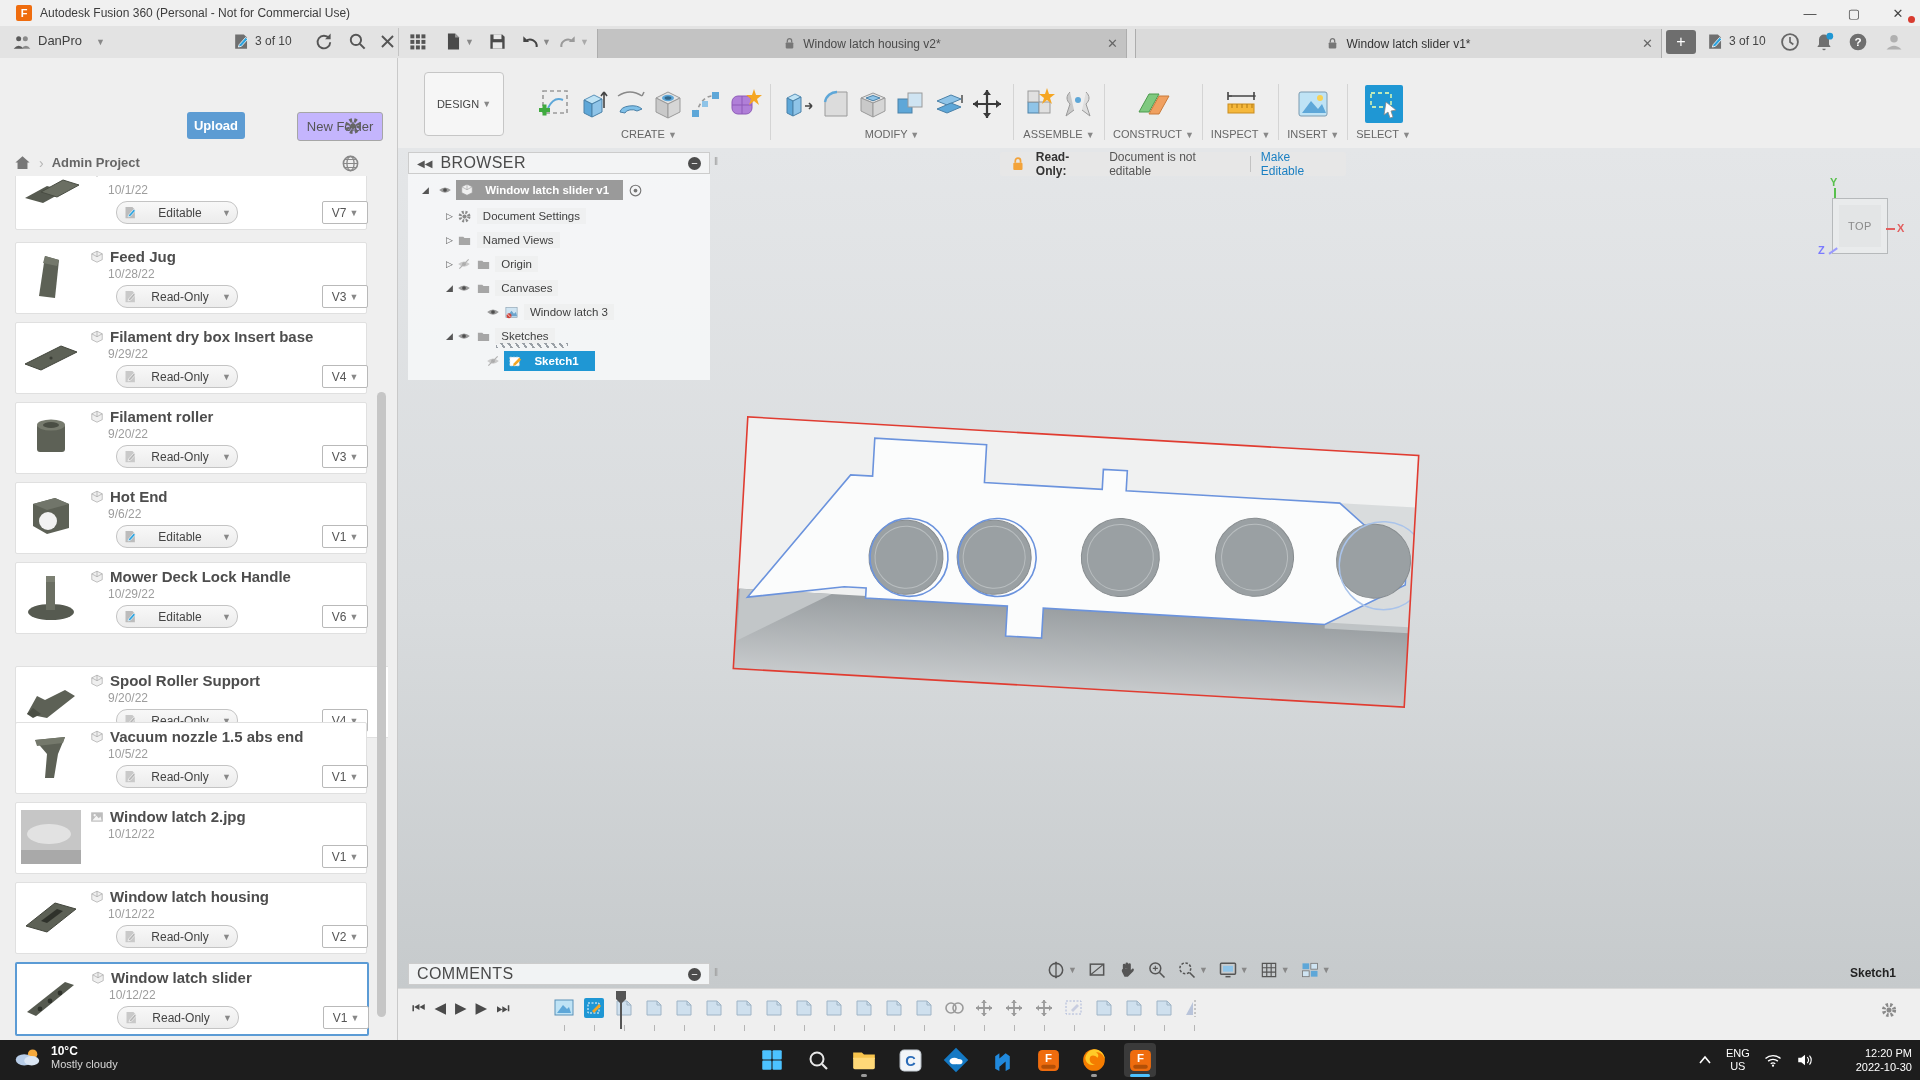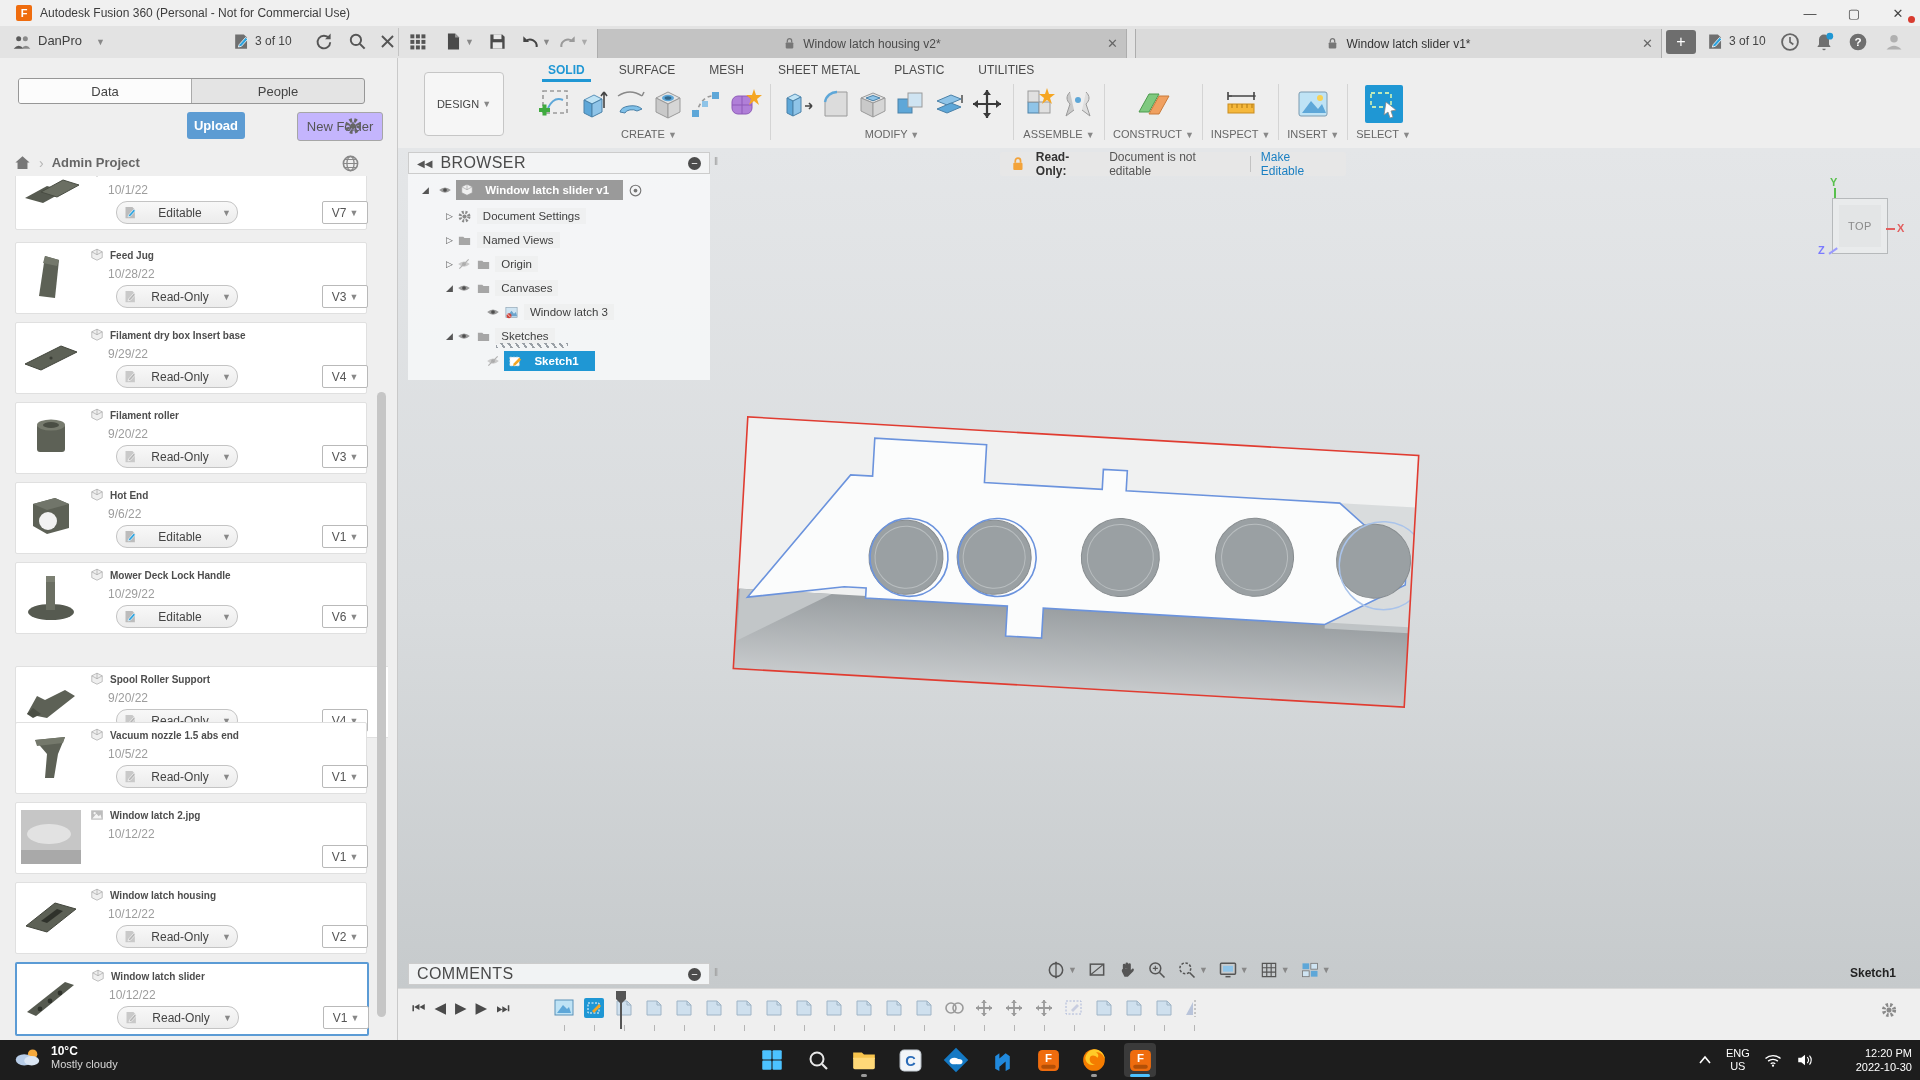--- a/index.html
+++ b/index.html
@@ -40,21 +40,21 @@
   #upload-btn{position:absolute;left:187px;top:54px;width:58px;height:27px;background:#5d9cd3;color:#fff;font-size:13px;font-weight:bold;border-radius:3px;display:flex;align-items:center;justify-content:center;}
   #newfolder-btn{position:absolute;left:253px;top:54px;width:84px;height:27px;background:#c4b5fd;border:1px solid #a6a6a6;border-radius:3px;color:#555;font-size:13px;display:flex;align-items:center;justify-content:center;margin-left:44px;}
   #breadcrumb{position:absolute;left:14px;top:96px;display:flex;align-items:center;gap:8px;}
   #breadcrumb .bc-name{font-size:13px;font-weight:bold;color:#666;}
   #breadcrumb .sep{color:#b5b5b5;font-size:14px;}
   #cards{position:absolute;left:12px;top:118px;width:376px;height:864px;overflow:hidden;}
   .card{position:absolute;left:3px;width:350px;height:70px;background:#ffffff;border:1px solid #e0e0e0;border-radius:2px;}
   .card.selected{border:2px solid #5b9bd5;}
   .card .thumb{position:absolute;left:5px;top:7px;width:62px;height:56px;overflow:hidden;}
   .card .nrow{position:absolute;left:74px;top:5px;display:flex;align-items:center;gap:6px;}
-  .card .cname{font-size:10px;font-weight:bold;color:#4d4d4d;white-space:nowrap;}
+  .card .cname{font-size:15px;font-weight:bold;color:#4d4d4d;white-space:nowrap;}
   .card .cdate{position:absolute;left:92px;top:24px;font-size:12px;color:#9d9d9d;}
   .status-pill{position:absolute;left:100px;top:42px;width:108px;height:21px;border:1px solid #c4c4c4;border-radius:11px;background:linear-gradient(#f8f8f8,#ececec);display:flex;align-items:center;padding:0 6px;}
   .status-pill .stext{font-size:12px;color:#444;flex:1;text-align:center;}
   .ver-chip{position:absolute;left:306px;top:42px;width:44px;height:21px;border:1px solid #b9b9b9;border-radius:2px;background:#fff;display:flex;align-items:center;justify-content:center;gap:3px;font-size:12px;color:#555;}
   .chev{color:#888;font-size:9px;}
   #dp-scroll{position:absolute;left:377px;top:334px;width:9px;height:625px;background:#c6c6c6;border-radius:5px;}
   #dp-border{position:absolute;left:397px;top:0;width:1px;height:982px;background:#c9c9c9;}
   
   #canvas{left:398px;top:148px;width:1522px;height:840px;background:linear-gradient(180deg,#e4e6e8 0%,#d8dbdd 55%,#c6cacc 100%);}
   
@@ -226,28 +226,20 @@
         <text x="12" y="17" font-size="14" font-weight="bold" fill="#fff" text-anchor="middle" font-family="Liberation Sans,sans-serif">?</text>
       </svg>
     <svg class="tb-ic ic" style="left:1884px" width="20" height="20" viewBox="0 0 24 24">
         <circle cx="12" cy="8" r="4.5" fill="#b0b0b0"></circle>
         <path d="M3 21q9-9 18 0z" fill="#b0b0b0"></path>
       </svg>
   </div>
 
   <div class="abs" id="ribbon">
     <div id="design-box"><span>DESIGN</span>&nbsp;<span class="chev">▼</span></div>
-    <div id="ribbon-tabs">
-        <div class="rtab active">SOLID</div>
-        <div class="rtab">SURFACE</div>
-        <div class="rtab">MESH</div>
-        <div class="rtab">SHEET METAL</div>
-        <div class="rtab">PLASTIC</div>
-        <div class="rtab">UTILITIES</div>
-      </div>
     <div id="ribbon-groups">
         <div class="rgroup">
           <div class="icons">
             <div>
               <svg class="ic" width="36" height="36" viewBox="0 0 36 36">
                 <rect x="7" y="5" width="24" height="22" fill="none" stroke="#9a9a9a" stroke-width="1.6" stroke-dasharray="4 3"></rect>
                 <path d="M12 22q6-12 15-8" fill="none" stroke="#5ea7d8" stroke-width="2"></path>
                 <rect x="3" y="22" width="11" height="4" fill="#3faa3f"></rect>
                 <rect x="6.5" y="18.5" width="4" height="11" fill="#3faa3f"></rect>
               </svg>
@@ -410,24 +402,20 @@
                 <polygon points="20,16 30,24 25,25 27,31 24,32 22,26 18,29" fill="#fff" stroke="#888" stroke-width="0.8"></polygon>
               </svg>
             </div>
           </div>
           <div class="glabel"><span>SELECT <span class="chev">▼</span></span></div>
         </div>
       </div>
   </div>
 
   <div class="abs" id="datapanel">
-    <div id="dp-tabs">
-      <div class="dp-tab active">Data</div>
-      <div class="dp-tab">People</div>
-    </div>
     <div id="upload-btn">Upload</div>
     <div id="newfolder-btn">New Folder</div>
     <svg class="abs ic" style="left:343px;top:58px" width="20" height="20" viewBox="0 0 24 24">
         <circle cx="12" cy="12" r="7" fill="none" stroke="#666" stroke-width="5" stroke-dasharray="3 2.6"></circle>
         <circle cx="12" cy="12" r="3.4" fill="#666"></circle>
       </svg>
     <div id="breadcrumb">
       <svg class="ic" width="17" height="17" viewBox="0 0 24 24">
           <path d="M12 3L22 12h-3v9H5v-9H2z" fill="#777"></path>
         </svg>

